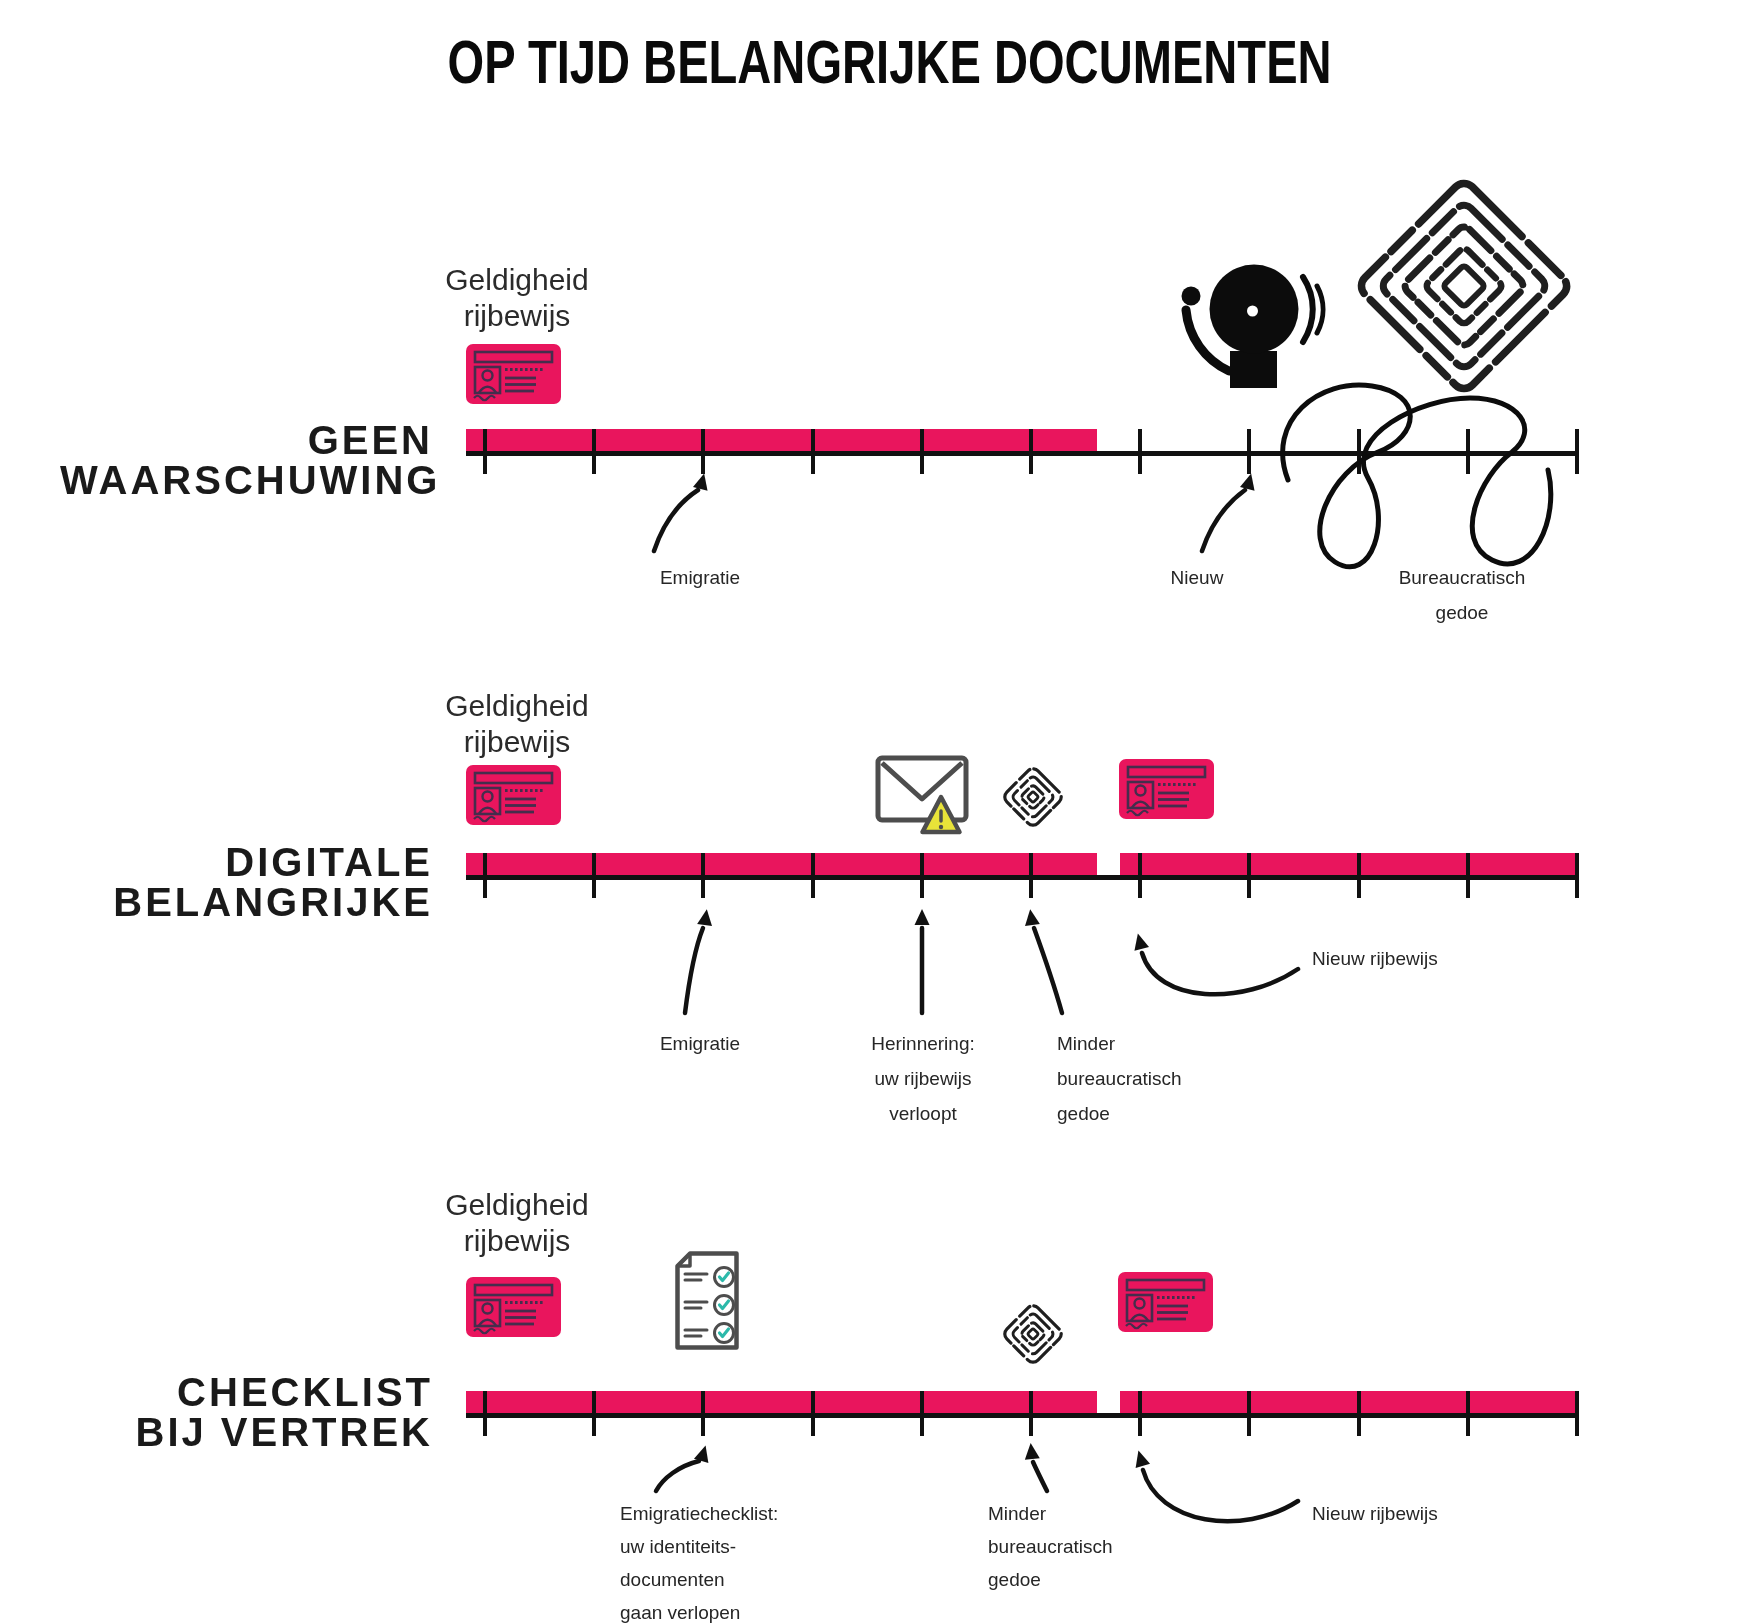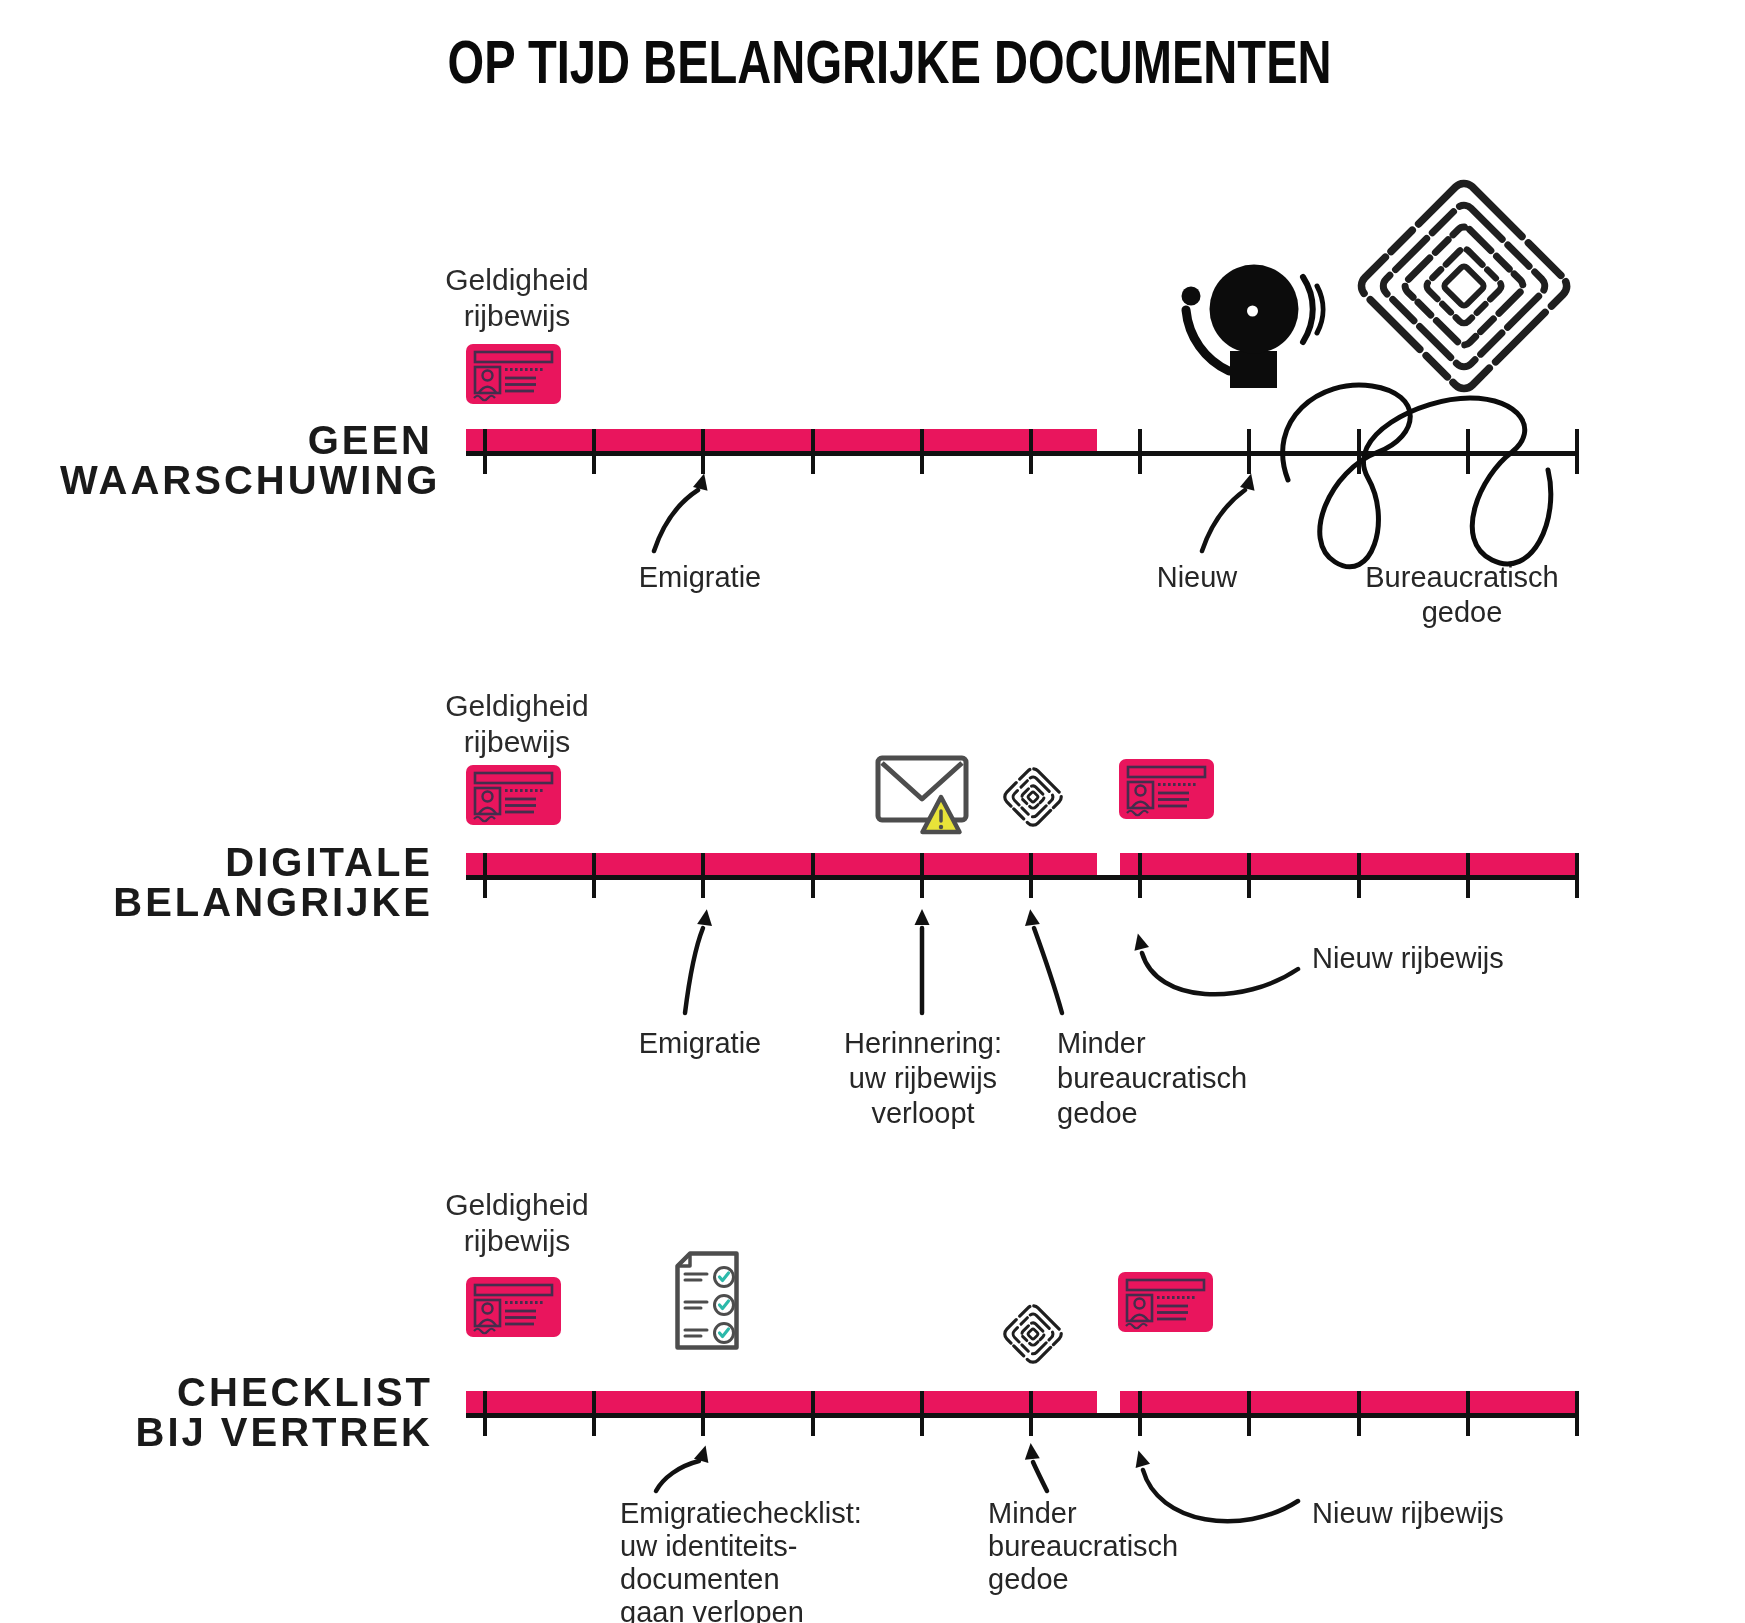--- a/index.html
+++ b/index.html
@@ -9,21 +9,21 @@
   .title-line span{display:inline-block;transform:scaleX(0.76);transform-origin:50% 50%;
           font-size:62px;font-weight:700;letter-spacing:0px;white-space:nowrap;}
   .row-title{position:absolute;left:60px;width:373px;text-align:right;color:#1a1a1a;
           font-size:40px;font-weight:700;letter-spacing:3px;line-height:40px;white-space:pre-line;}
   .validity{position:absolute;left:367px;width:300px;text-align:center;color:#2b2b2b;
           font-size:30px;line-height:36px;white-space:pre-line;}
   .tl-bar{position:absolute;height:22px;background:var(--pink);}
   .tl-line{position:absolute;left:466px;width:1111px;height:5px;background:var(--ink);}
   .tl-ticks{position:absolute;left:483px;width:1097px;height:45px;
           background:repeating-linear-gradient(90deg,var(--ink) 0 4px,transparent 4px 109.2px);}
-  .note{position:absolute;color:var(--text);font-size:29px;line-height:35px;white-space:pre-line;}
+  .note{position:absolute;color:var(--text);font-size:19px;line-height:35px;white-space:pre-line;}
   .note.c{text-align:center;}
   .note.r3{line-height:33px;}
   svg.overlay{position:absolute;left:0;top:0;width:1745px;height:1623px;pointer-events:none;}
 </style>
 </head>
 <body>
 
 <div class="canvas">
 
   <div class="title-line" style="top:26px;"><span>OP TIJD BELANGRIJKE DOCUMENTEN</span></div>

